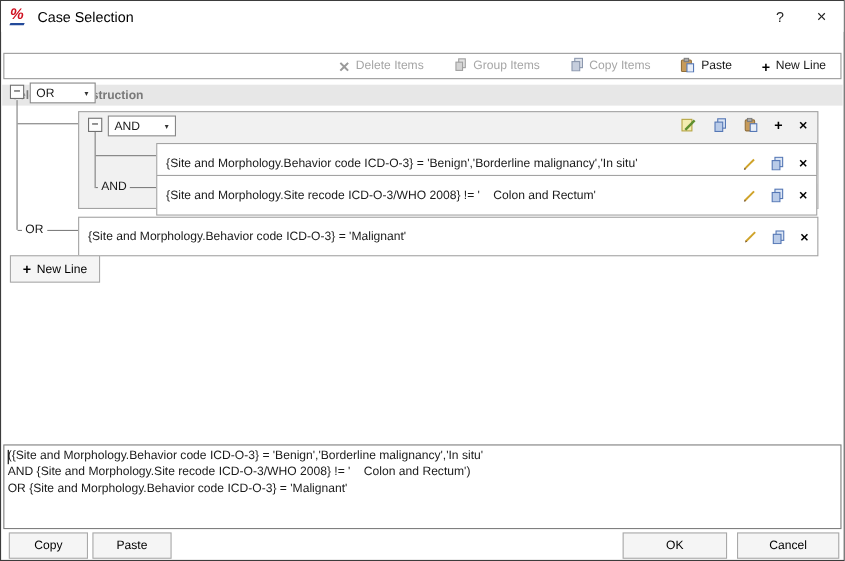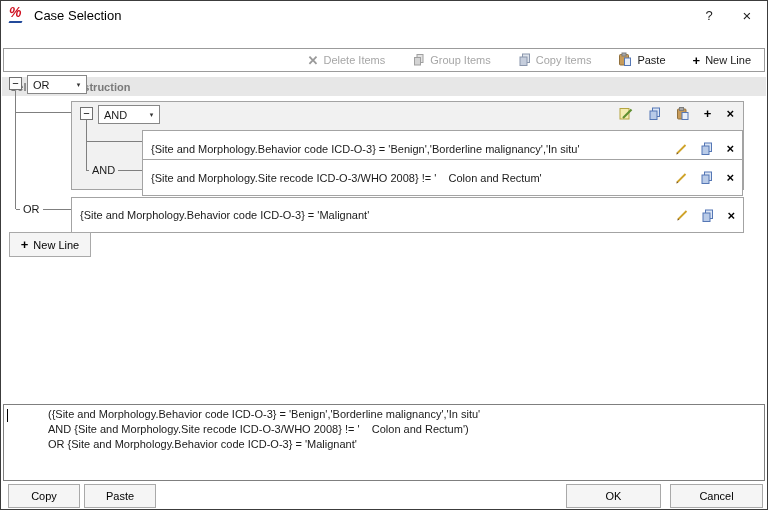--- a/index.html
+++ b/index.html
@@ -68,21 +68,21 @@
 
   
   .btn { position:absolute; height:24px; background:#f5f5f5; border:1px solid #a9a9a9;
          display:flex; align-items:center; justify-content:center; cursor:pointer;
          font-size:11px; color:#000; }
   .newline-btn { left:8px; top:231px; width:82px; height:25px; gap:5px; }
 
   
   .stmt-box { position:absolute; left:2px; right:2px; top:403px; height:77px;
               background:#fff; border:1px solid #7f7f7f; padding:2px 3px; cursor:text; }
-  .stmt-line { white-space:pre; line-height:15px;margin-left:41px; }
+  .stmt-line { white-space:pre; line-height:15px; }
   .caret { position:absolute; left:3px; top:4px; width:1px; height:13px; background:#000; }
 </style>
 </head>
 <body>
 
 <div class="dialog">
 
   <div class="titlebar">
     <span class="app-icon">
       <span class="pct">%</span>

